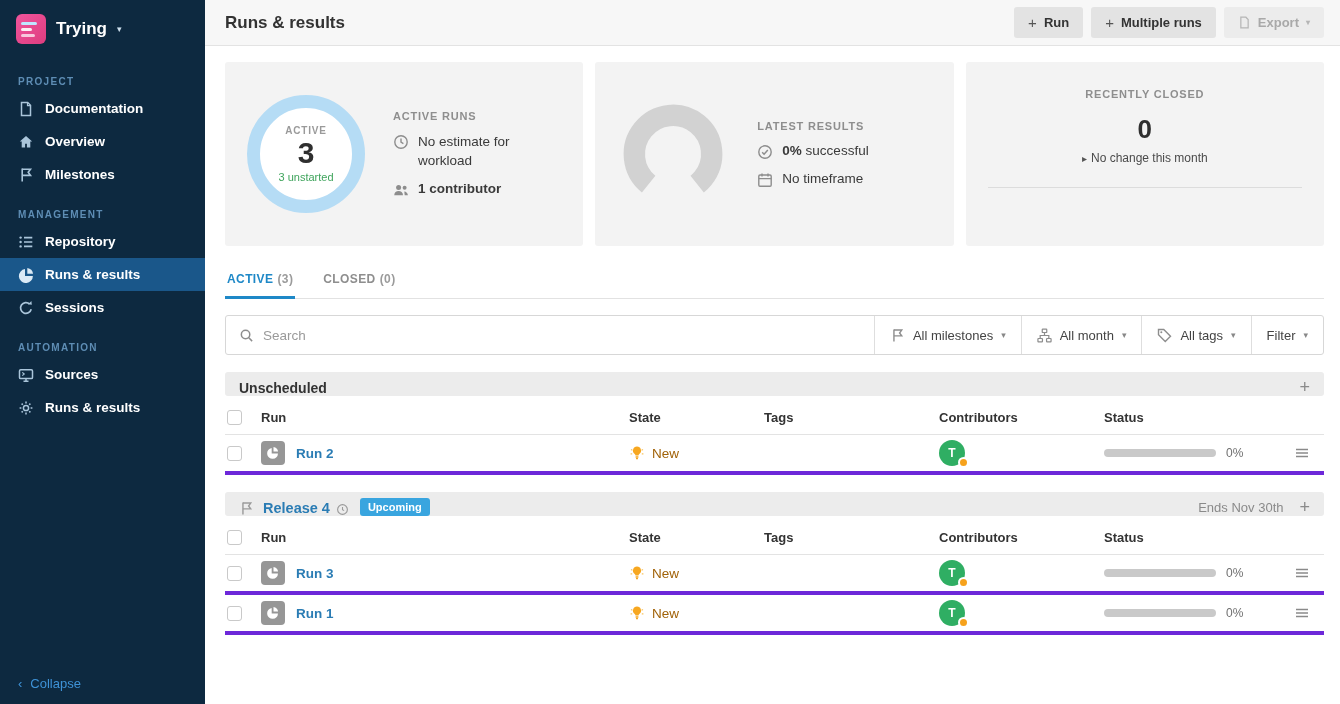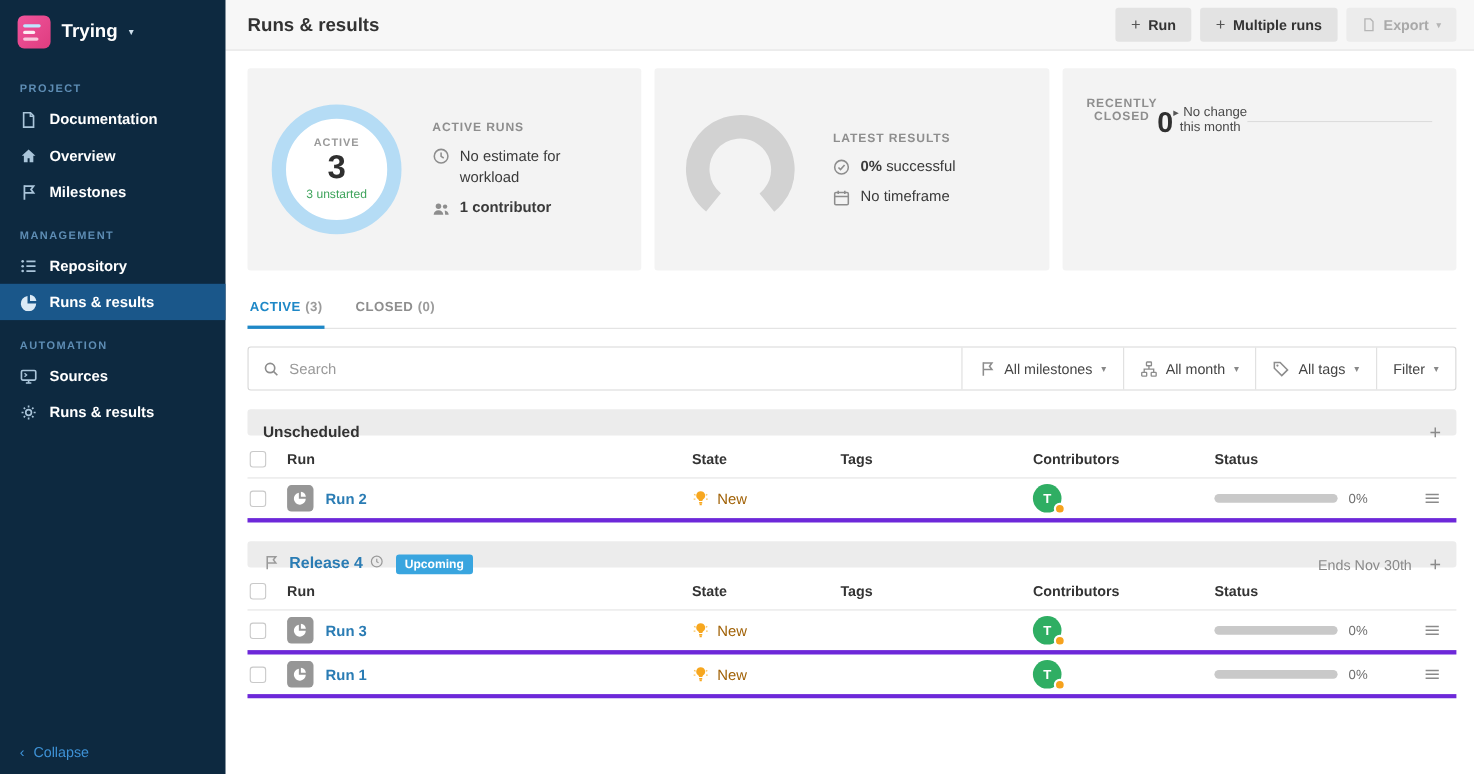--- a/index.html
+++ b/index.html
@@ -33,21 +33,21 @@
   .btn .plus{font-size:15px;font-weight:400;color:#555;line-height:1}
   .btn.disabled{background:#ececec;color:#a9a9a9}
   .btn.disabled svg{color:#b5b5b5}
   .btn .dcaret{font-size:8px;color:#b5b5b5}
 
   .content{padding:16px 16px 0 20px;overflow:hidden}
 
   
   .cards{display:grid;grid-template-columns:1fr 1fr 1fr;gap:12px}
   .card{background:#f3f3f3;border-radius:3px;height:184px;padding:18px 22px;display:flex;align-items:center;gap:28px}
-  .card.centered{flex-direction:row;justify-content:flex-start;padding-top:26px;gap:0;text-align:center;align-items:stretch}
+  .card.centered{flex-direction:column;justify-content:flex-start;padding-top:26px;gap:0;text-align:center;align-items:stretch}
   .donut{width:118px;height:118px;border-radius:50%;border:13px solid #b5dcf5;background:#fff;display:flex;flex-direction:column;align-items:center;justify-content:center;flex-shrink:0}
   .donut .dl{font-size:10px;font-weight:700;letter-spacing:.8px;color:#9a9a9a}
   .donut .dv{font-size:30px;font-weight:600;color:#2f2f2f;line-height:1.15}
   .donut .ds{font-size:11px;color:#3fa45c}
   .cardtitle{font-size:11px;font-weight:700;color:#8e8e8e;letter-spacing:.8px;margin-bottom:6px}
   .carditem{display:flex;gap:9px;align-items:flex-start;font-size:13.5px;color:#3a3a3a;margin-top:11px;text-align:left}
   .carditem svg{width:16px;height:16px;color:#8d8d8d;flex-shrink:0;margin-top:1px}
   .wrapnarrow{max-width:128px;line-height:1.35}
   .bold{font-weight:700}
   .gauge{flex-shrink:0}
@@ -66,21 +66,21 @@
   .toolbar{display:flex;align-items:stretch;height:40px;border:1px solid #d7d7d7;border-radius:3px;margin-top:16px;background:#fff}
   .searchbox{flex:1;display:flex;align-items:center;gap:9px;padding:0 13px}
   .searchbox svg{width:15px;height:15px;color:#8d8d8d;flex-shrink:0}
   .searchbox input{border:none;outline:none;flex:1;font-size:13.5px;color:#333;font-family:inherit;background:transparent}
   .searchbox input::placeholder{color:#9a9a9a}
   .tbtn{display:flex;align-items:center;gap:8px;padding:0 15px;border-left:1px solid #dedede;font-size:13px;color:#444;cursor:pointer;white-space:nowrap}
   .tbtn svg{width:15px;height:15px;color:#8d8d8d}
   .tbtn .caret{color:#888}
 
   
-  .group-header{background:#ececec;border-radius:3px;height:24px;display:flex;align-items:flex-start;padding:12px 14px;margin-top:17px;font-size:14px;gap:9px}
+  .group-header{background:#ececec;border-radius:3px;height:24px;display:flex;align-items:flex-end;padding:0 14px;margin-top:17px;font-size:14px;gap:9px}
   .group-title{font-weight:600;color:#333}
   .gh-right{margin-left:auto;display:flex;align-items:center;gap:16px;color:#8a8a8a}
   .plusicon{font-size:18px;color:#8a8a8a;font-weight:400;cursor:pointer;line-height:1}
   .mlink{color:#2a7cb4;font-weight:700;font-size:14.5px;cursor:pointer}
   .ghicon{width:15px;height:15px;color:#9a9a9a;flex-shrink:0}
   .badge{background:#39a5df;color:#fff;font-size:11px;font-weight:600;padding:3px 8px;border-radius:3px;margin-left:2px}
   .ends{font-size:13px;color:#8a8a8a}
 
   .trow{display:grid;grid-template-columns:36px 1fr 135px 175px 165px 190px 30px;align-items:center}
   .thead{height:35px;border-bottom:1px solid #e3e3e3;font-size:13px;font-weight:700;color:#333;margin-top:4px}
@@ -146,20 +146,27 @@
           <circle cx="2.6" cy="12.4" r="1.2" fill="currentColor"></circle>
         </svg>
       <span>Repository</span>
     </div>
     <div class="nav-item active">
       <svg viewBox="0 0 16 16" fill="currentColor">
           <path d="M7 9V2.1A7 7 0 1 0 14.9 9Z"></path>
           <path d="M9.3 6.7V.9a7 7 0 0 1 5.8 5.8Z"></path>
         </svg>
       <span>Runs &amp; results</span>
+    </div>
+    <div class="nav-item">
+      <svg viewBox="0 0 16 16">
+          <path d="M13.2 9.3A5.4 5.4 0 1 1 11.6 4" fill="none" stroke="currentColor" stroke-width="1.7"></path>
+          <path d="M13.4 1.1l.4 3.6-3.6-.4Z" fill="currentColor"></path>
+        </svg>
+      <span>Sessions</span>
     </div>
 
     <div class="seclabel">AUTOMATION</div>
     <div class="nav-item">
       <svg viewBox="0 0 16 16" fill="none" stroke="currentColor" stroke-width="1.5">
           <rect x="1.5" y="2.8" width="13" height="8.8" rx="1.2"></rect>
           <path d="M5.5 14.2h5M8 11.8v2.4"></path>
           <path d="M4.3 5.4l1.9 1.6-1.9 1.6" stroke-width="1.2"></path>
         </svg>
       <span>Sources</span>

